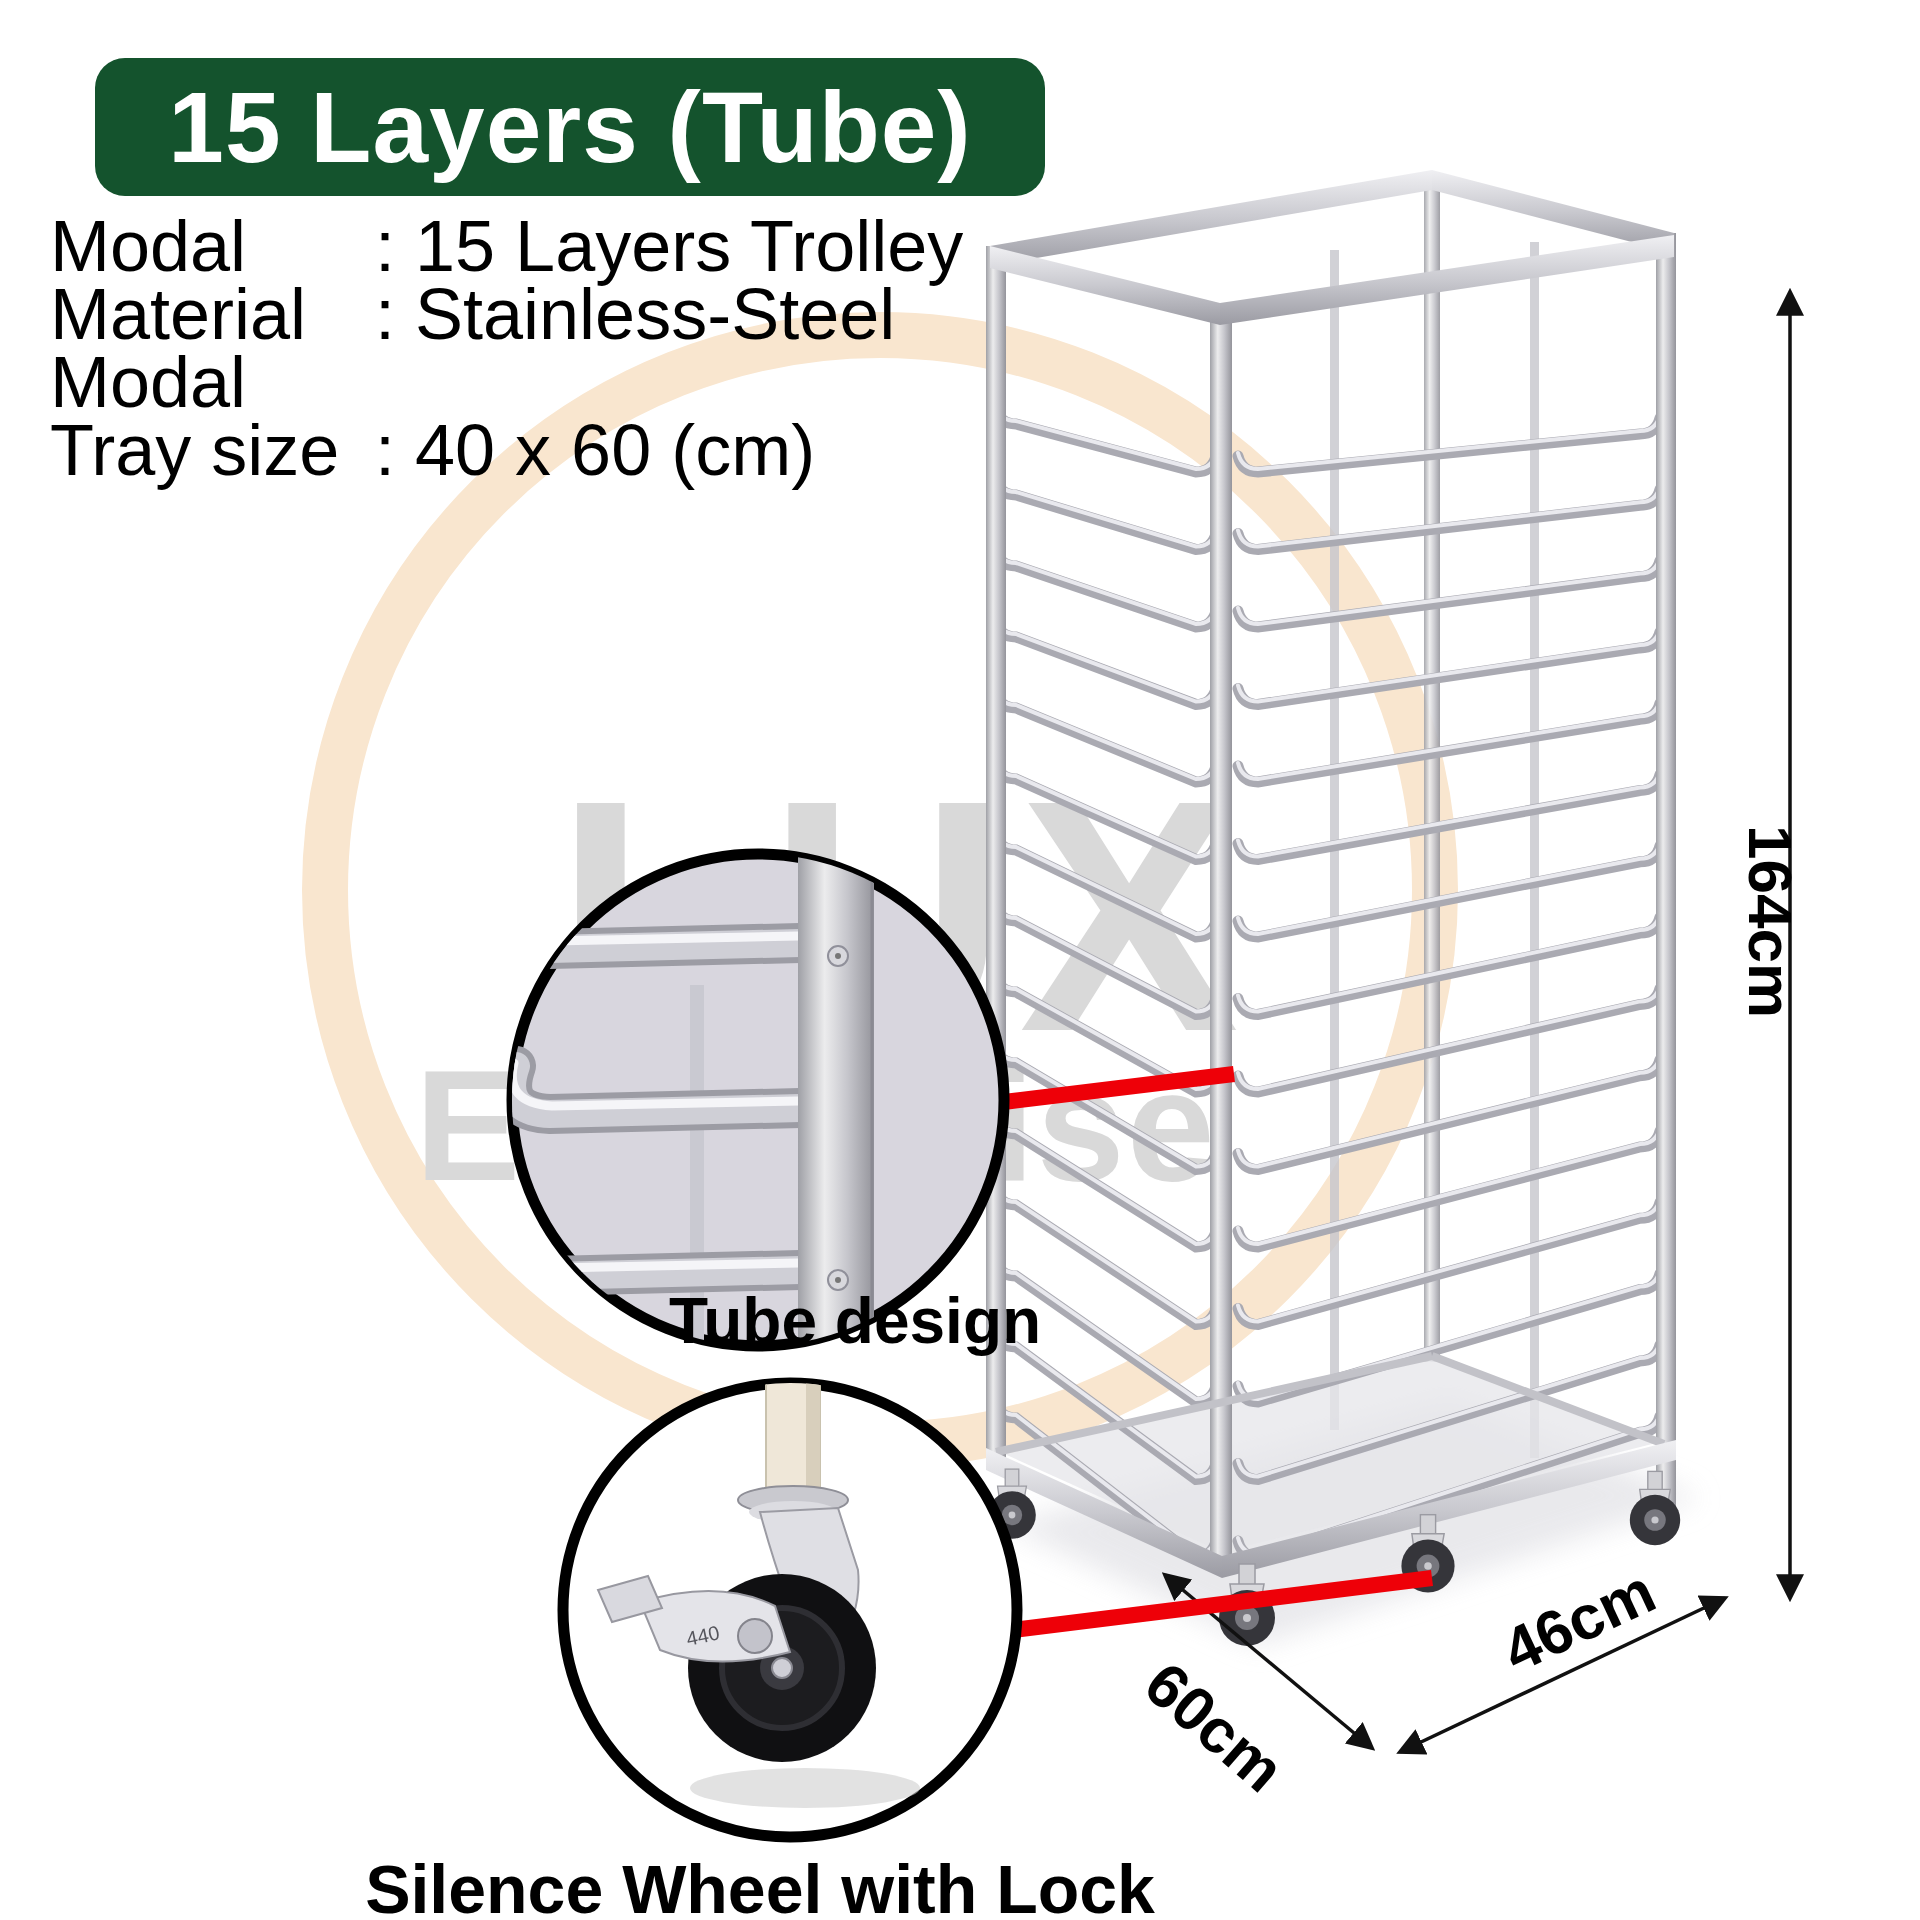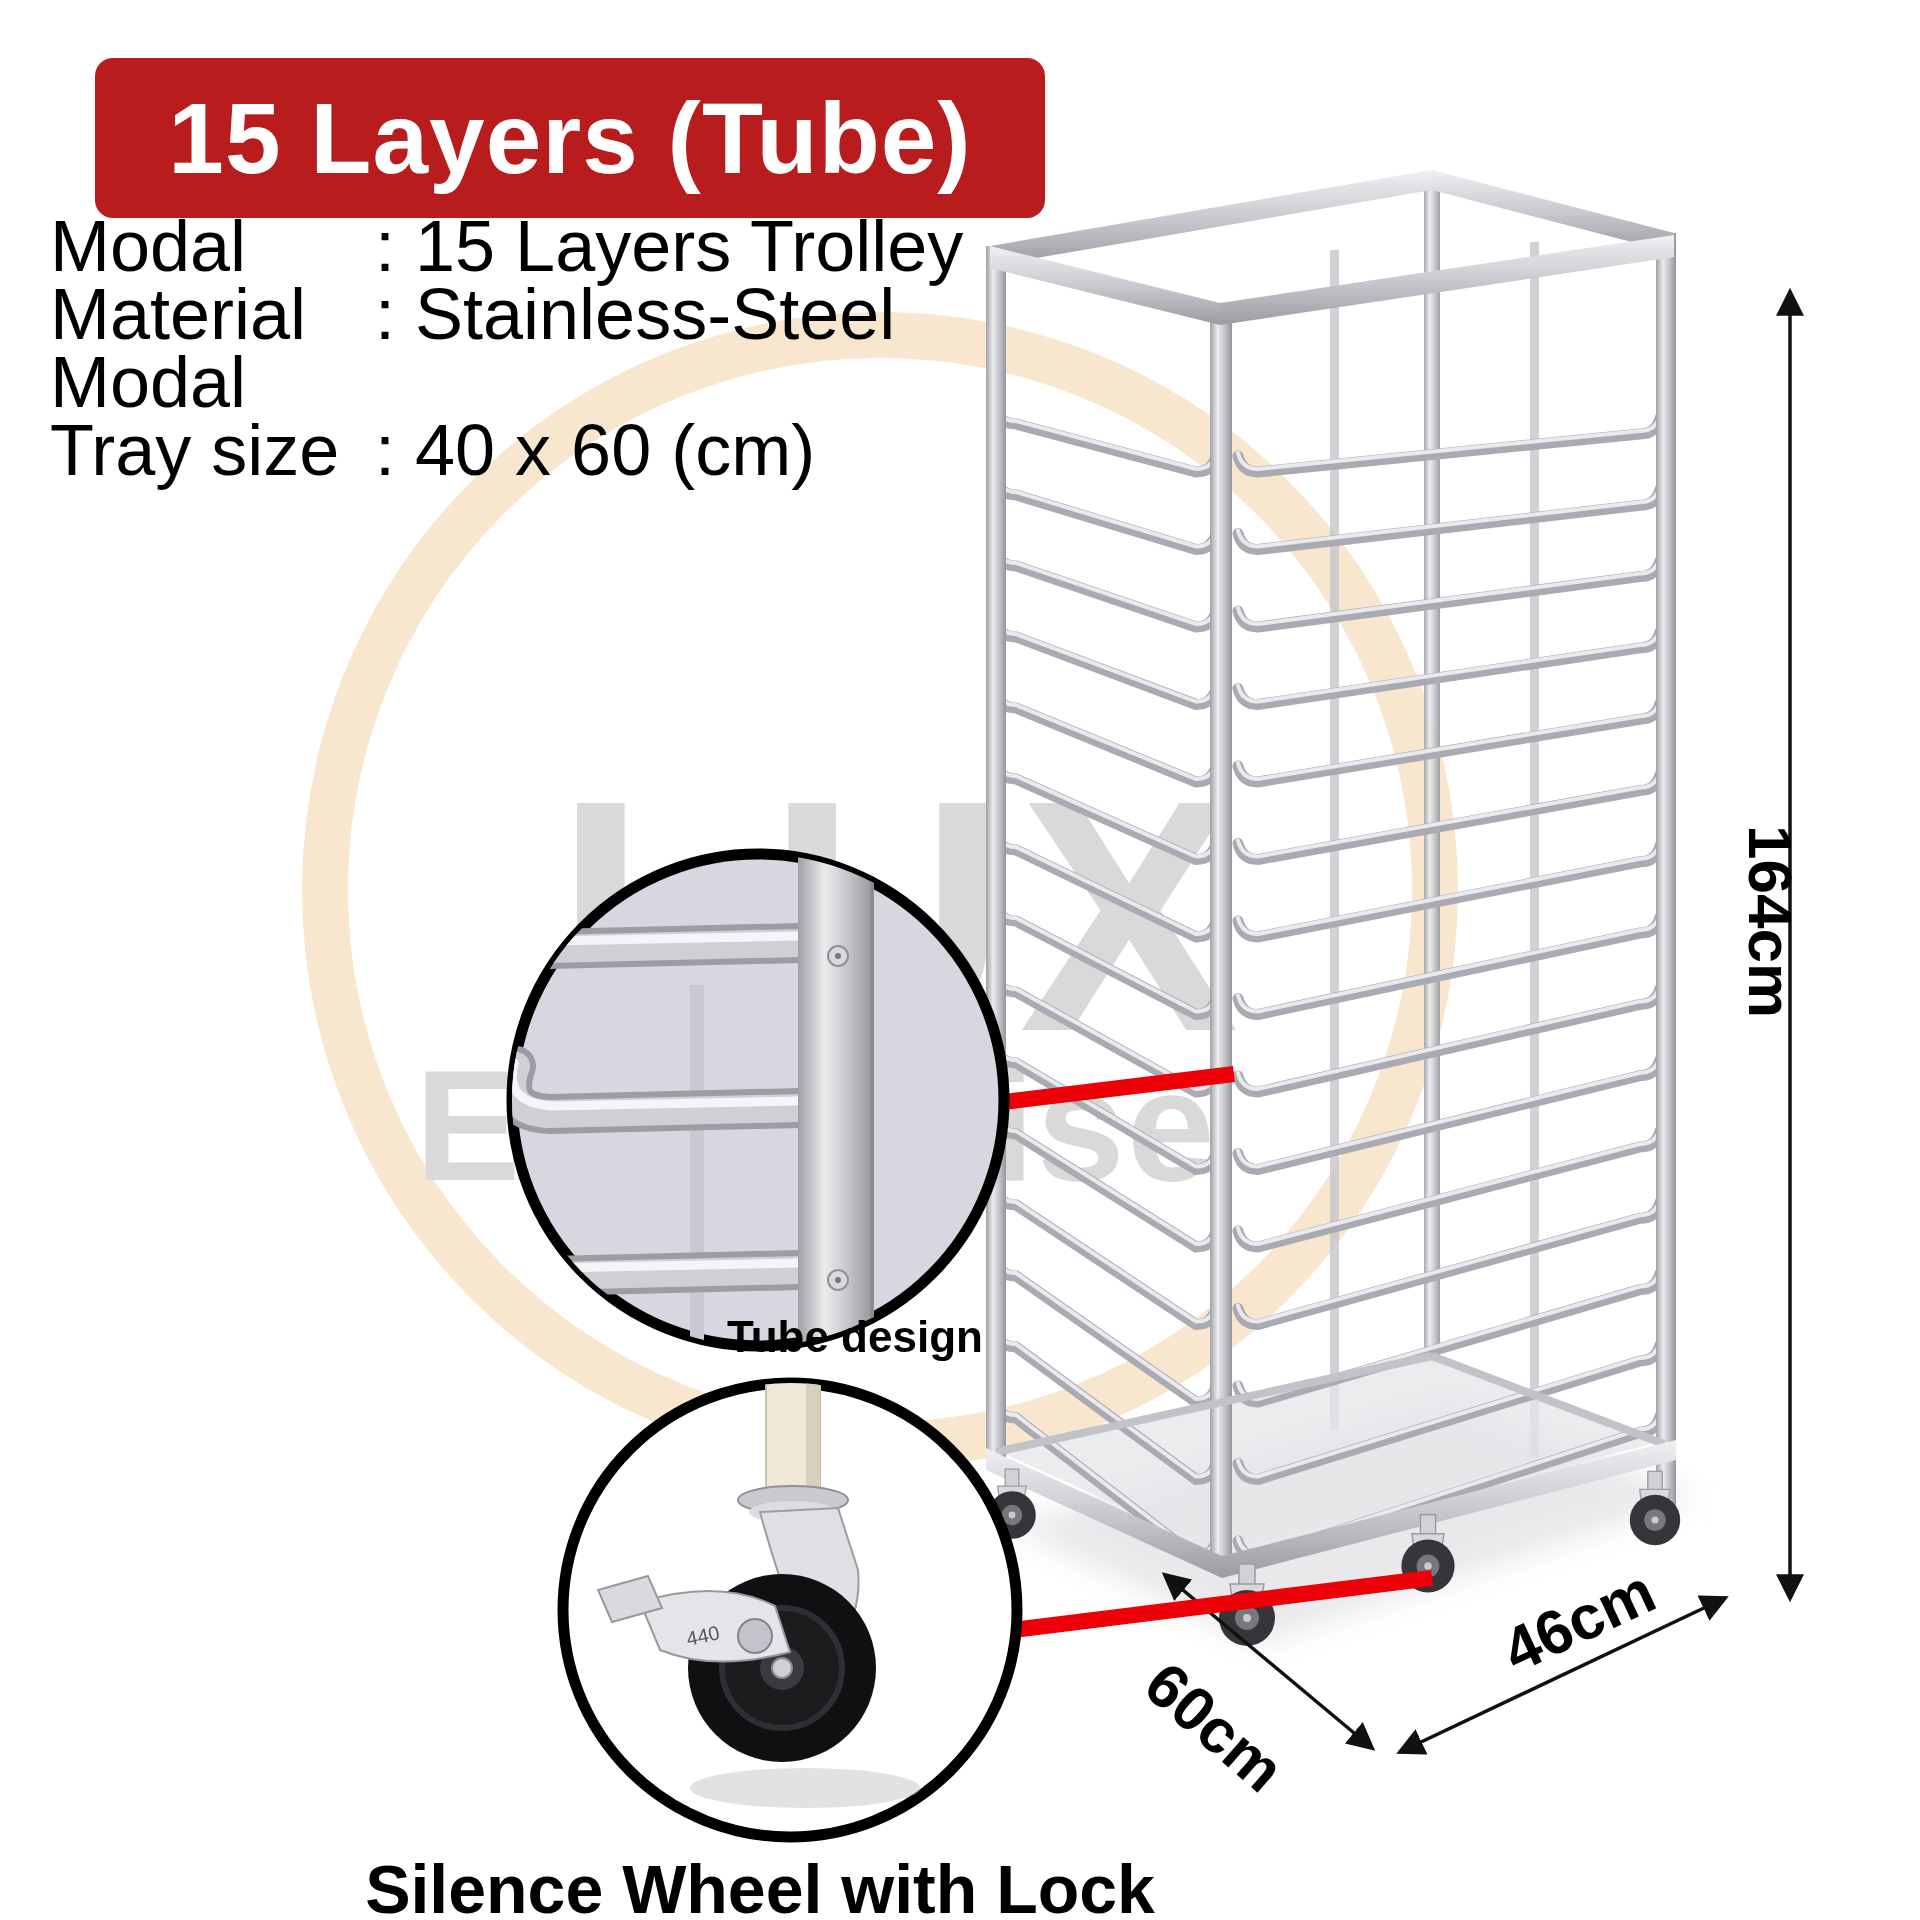--- a/index.html
+++ b/index.html
@@ -4,34 +4,34 @@
 <style>
   html,body{margin:0;padding:0;}
   body{
     width:1920px;height:1920px;position:relative;overflow:hidden;
     background:#ffffff;
     font-family:"Liberation Sans", sans-serif;
   }
   #scene{position:absolute;left:0;top:0;width:1920px;height:1920px;}
   
   .badge{
-    position:absolute;left:95px;top:58px;width:950px;height:160px;
-    background:#b91c1c;border-radius:18px;
+    position:absolute;left:95px;top:58px;width:950px;height:138px;
+    background:#14532d;border-radius:30px;
     display:flex;align-items:center;justify-content:center;
     color:#ffffff;font-weight:bold;font-size:100px;letter-spacing:1px;
   }
   
   .specs{position:absolute;left:50px;top:212px;font-size:72px;line-height:68px;color:#000;}
   .spec-row{display:flex;align-items:flex-end;}
   .spec-label{width:325px;flex:none;white-space:nowrap;}
   .spec-value{white-space:nowrap;}
   .spec-value2{margin-left:42px;white-space:nowrap;}
   
   .inset-label{position:absolute;font-weight:bold;color:#000;text-align:center;}
-  #tube-label{left:555px;top:1312px;width:600px;font-size:44px;}
+  #tube-label{left:555px;top:1284px;width:600px;font-size:64px;}
   #wheel-label{left:360px;top:1850px;width:800px;font-size:68px;}
   
   .dim{position:absolute;font-weight:bold;font-size:62px;color:#000;white-space:nowrap;}
   #dim-h{left:1806px;top:825px;transform:rotate(90deg);transform-origin:0 0;}
   #dim-d{left:1178px;top:1648px;transform:rotate(41deg);transform-origin:0 0;}
   #dim-w{left:1492px;top:1622px;transform:rotate(-25deg);transform-origin:0 0;}
   
   .rail{fill:none;stroke:#aaaab2;stroke-width:11;stroke-linecap:round;}
   .rail-hi{fill:none;stroke:#e9e9ee;stroke-width:4;stroke-linecap:round;}
   text.wm{font-family:"Liberation Sans",sans-serif;font-weight:bold;fill:#d9d9d9;}

